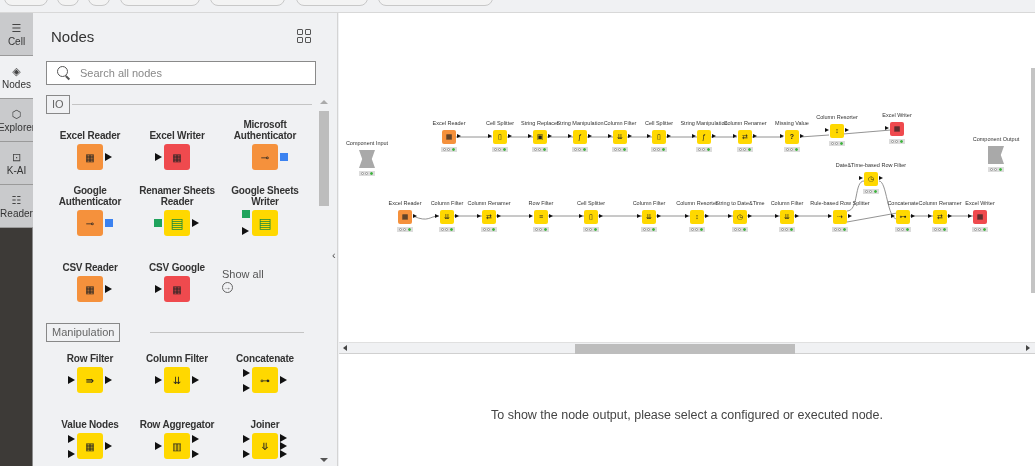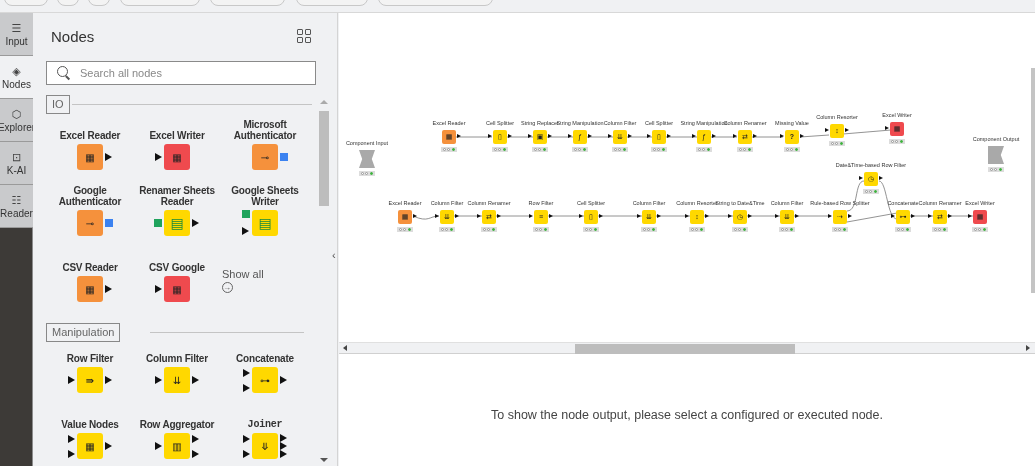--- a/index.html
+++ b/index.html
@@ -73,21 +73,21 @@
   <div class="pill" style="left:88px;width:22px;"></div>
   <div class="pill" style="left:120px;width:80px;"></div>
   <div class="pill" style="left:210px;width:75px;"></div>
   <div class="pill" style="left:296px;width:72px;"></div>
   <div class="pill" style="left:378px;width:115px;"></div>
 </div>
 
 <div class="rail">
   <div class="rail-item" style="top:0;">
     <span class="ic">☰</span>
-    <span class="lbl">Input</span>
+    <span class="lbl">Cell</span>
   </div>
   <div class="rail-item active" style="top:43px;">
     <span class="ic">◈</span>
     <span class="lbl">Nodes</span>
   </div>
   <div class="rail-item" style="top:86px;">
     <span class="ic">⬡</span>
     <span class="lbl">Explorer</span>
   </div>
   <div class="rail-item" style="top:129px;">
@@ -222,21 +222,21 @@
   <div class="repo-node" style="left:98px;top:403px;">
     <div class="name" style="height:14px;">Row Aggregator</div>
     <div class="box-wrap">
       <span class="port-in" style="left:23px;top:9px;"></span>
       <div class="box n-yellow">▥</div>
       <span class="port-out" style="left:60px;top:2px;"></span>
       <span class="port-out" style="left:60px;top:17px;"></span>
     </div>
   </div>
   <div class="repo-node" style="left:186px;top:403px;">
-    <div class="name" style="height:14px;font-family:Liberation Mono, monospace;">Joiner</div>
+    <div class="name" style="height:14px;">Joiner</div>
     <div class="box-wrap">
       <span class="port-in" style="left:23px;top:2px;"></span>
       <span class="port-in" style="left:23px;top:17px;"></span>
       <div class="box n-yellow">⤋</div>
       <span class="port-out" style="left:60px;top:1px;"></span>
       <span class="port-out" style="left:60px;top:9px;"></span>
       <span class="port-out" style="left:60px;top:17px;"></span>
     </div>
   </div>
 

